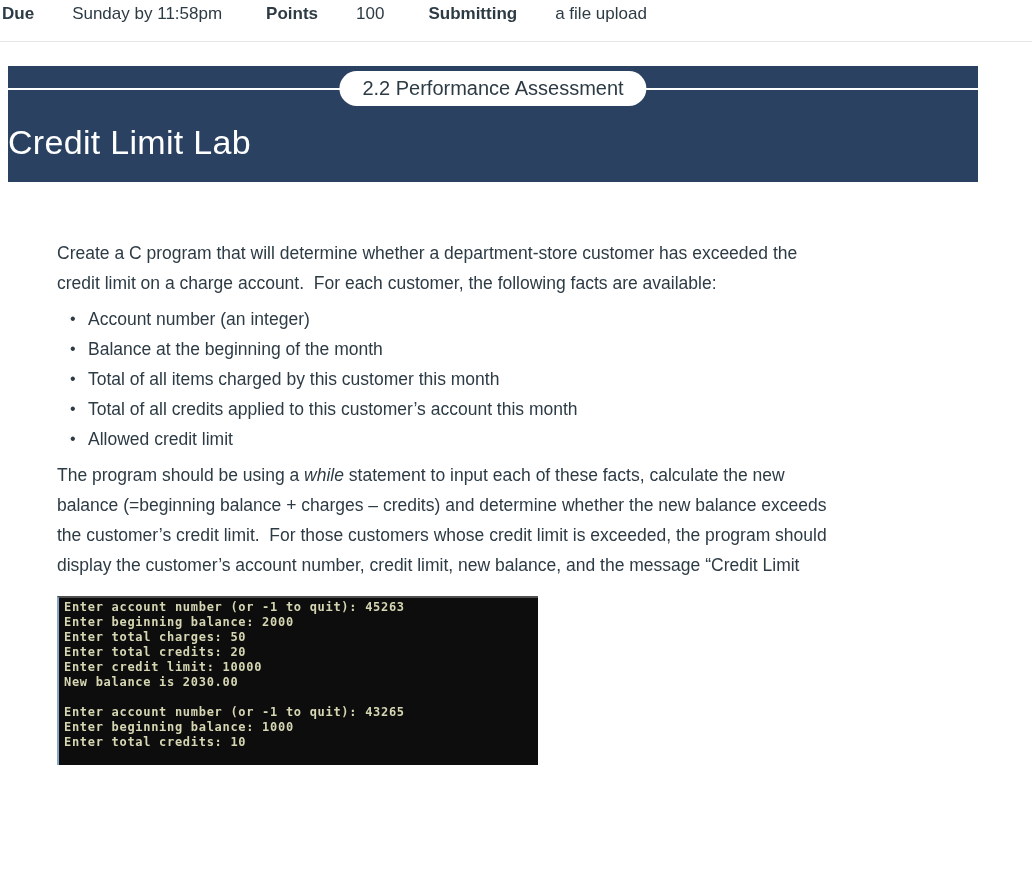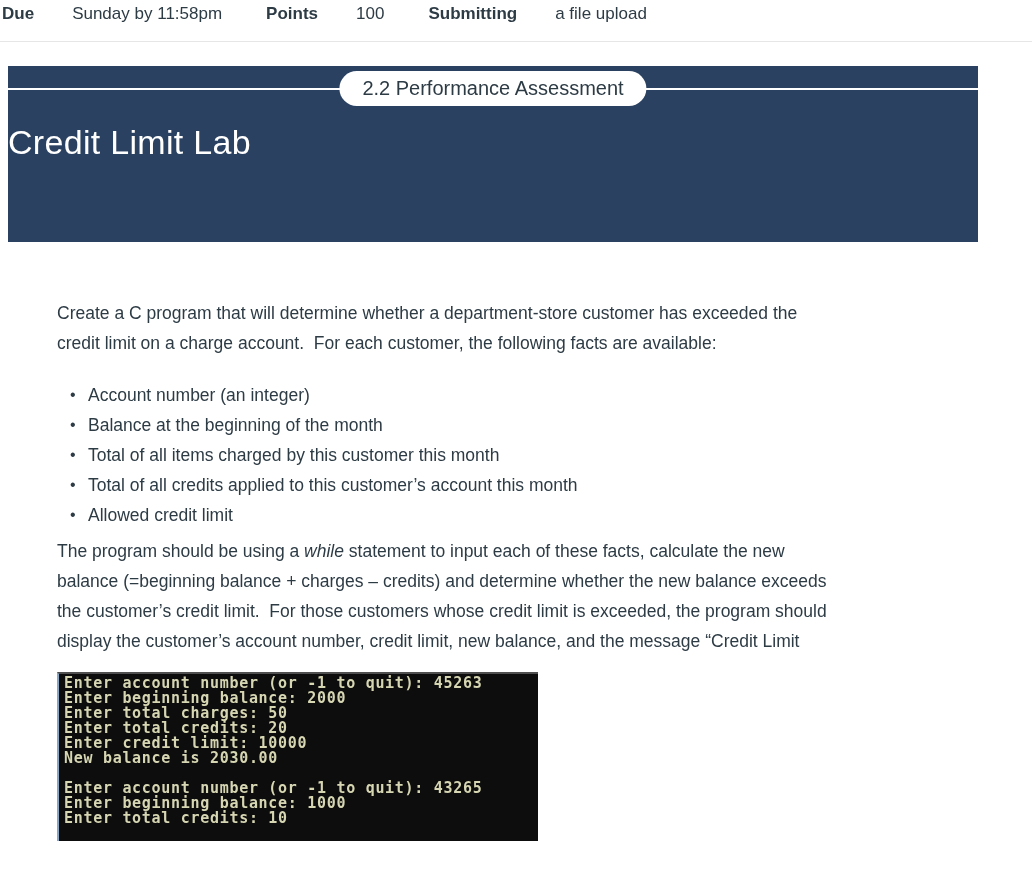--- a/index.html
+++ b/index.html
@@ -19,21 +19,21 @@
   }
   .detail-group { display: flex; align-items: baseline; white-space: nowrap; gap: 25px; }
   .detail-group + .detail-group { margin-left: 44px; justify-content: space-between; }
   .detail-label { font-weight: bold; margin-right: 13px; }
   .divider { width: 100%; height: 0; border-bottom: 1px solid #e6e6e6; }
 
   
   .banner {
     position: relative;
     margin: 24px 4px 0 8px;
-    width: 970px; height: 176px;
+    width: 970px; height: 116px;
     background: #2a4161;
   }
   .banner-line {
     position: absolute; top: 22px; left: 0;
     width: 100%; height: 2px; background: #ffffff;
   }
   .banner-pill {
     position: absolute; top: 5px; left: 50%;
     transform: translateX(-50%);
     z-index: 2;
@@ -44,21 +44,21 @@
   }
   .banner-title {
     position: absolute; top: 57px; left: 0; width: 100%;
     color: #ffffff; font-size: 34px; font-weight: 500;
     letter-spacing: 0.3px;
   }
 
   
   .content { margin: 56px 0 0 57px; width: 890px; font-size: 17.5px; }
   .text-line { line-height: 30px; white-space: pre; }
-  .para1 { margin: 0 0 22px 0; }
+  .para1 { margin: 0 0 6px 0; }
   ul.facts { list-style: none; margin: 0 0 6px 0; padding: 0; }
   ul.facts li { position: relative; padding-left: 31px; line-height: 30px; }
   ul.facts li::before {
     content: "\2022";
     position: absolute; left: 13px; top: 0;
     font-size: 16px;
   }
   .para2 { margin: 0 0 16px 0; }
   .para3 { margin: 0 0 18px 0; }
   .italic { font-style: italic; }
@@ -66,21 +66,21 @@
   
   .console {
     width: 481px; height: 169px;
     background: #0d0d0d;
     border-left: 2px solid #88a7c6;
     border-top: 2px solid #4f4f4f;
     padding: 2px 0 0 5px;
     overflow: hidden;
     font-family: "DejaVu Sans Mono", monospace;
     font-weight: bold;
-    font-size: 15px;
+    font-size: 12px;
     letter-spacing: 0.7px;
     color: #d6d6b3;
   }
   .console-line { line-height: 15px; min-height: 15px; white-space: pre; }
 </style>
 </head>
 <body>
 
 <div class="details-bar">
   <div class="detail-group">

